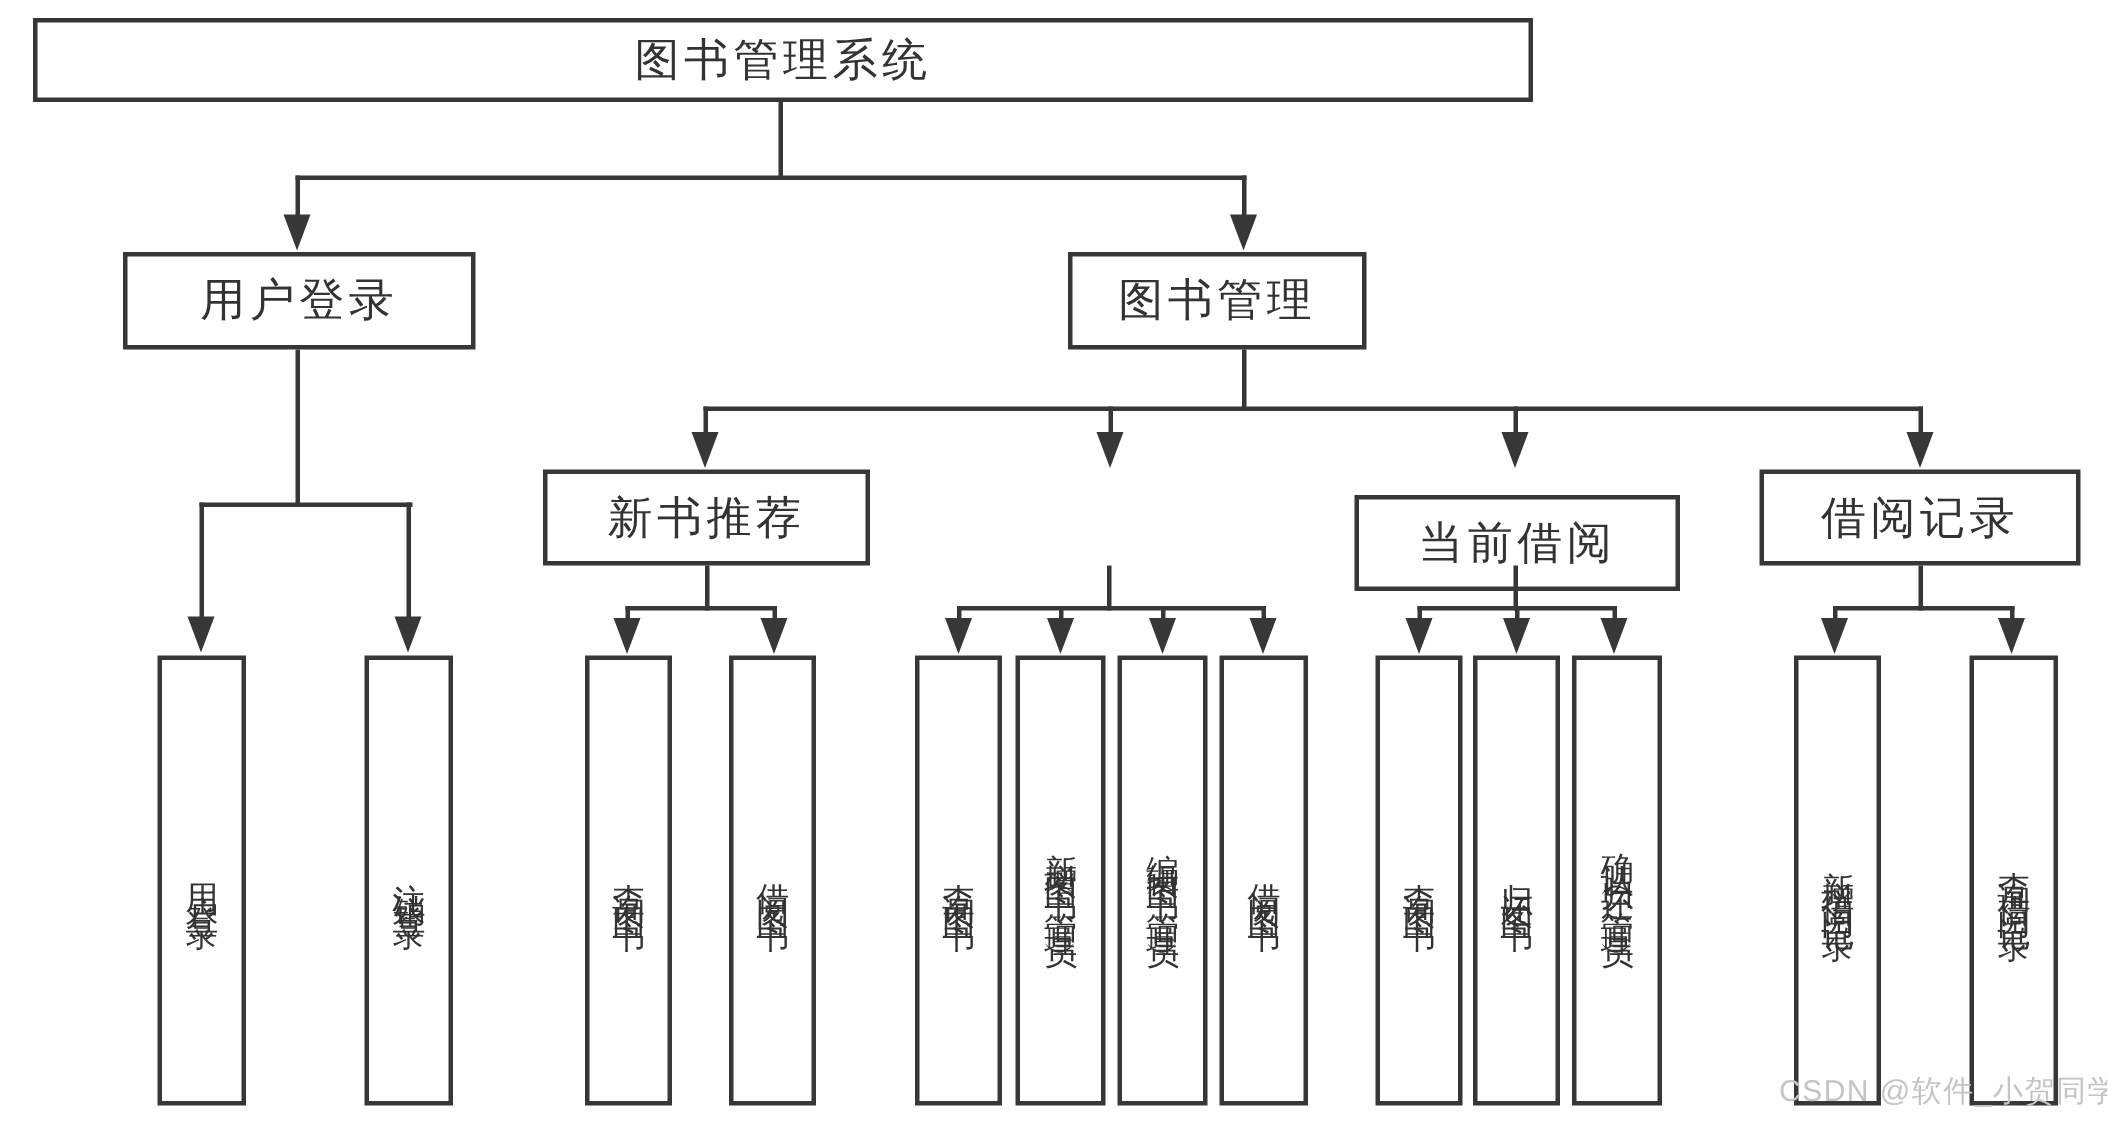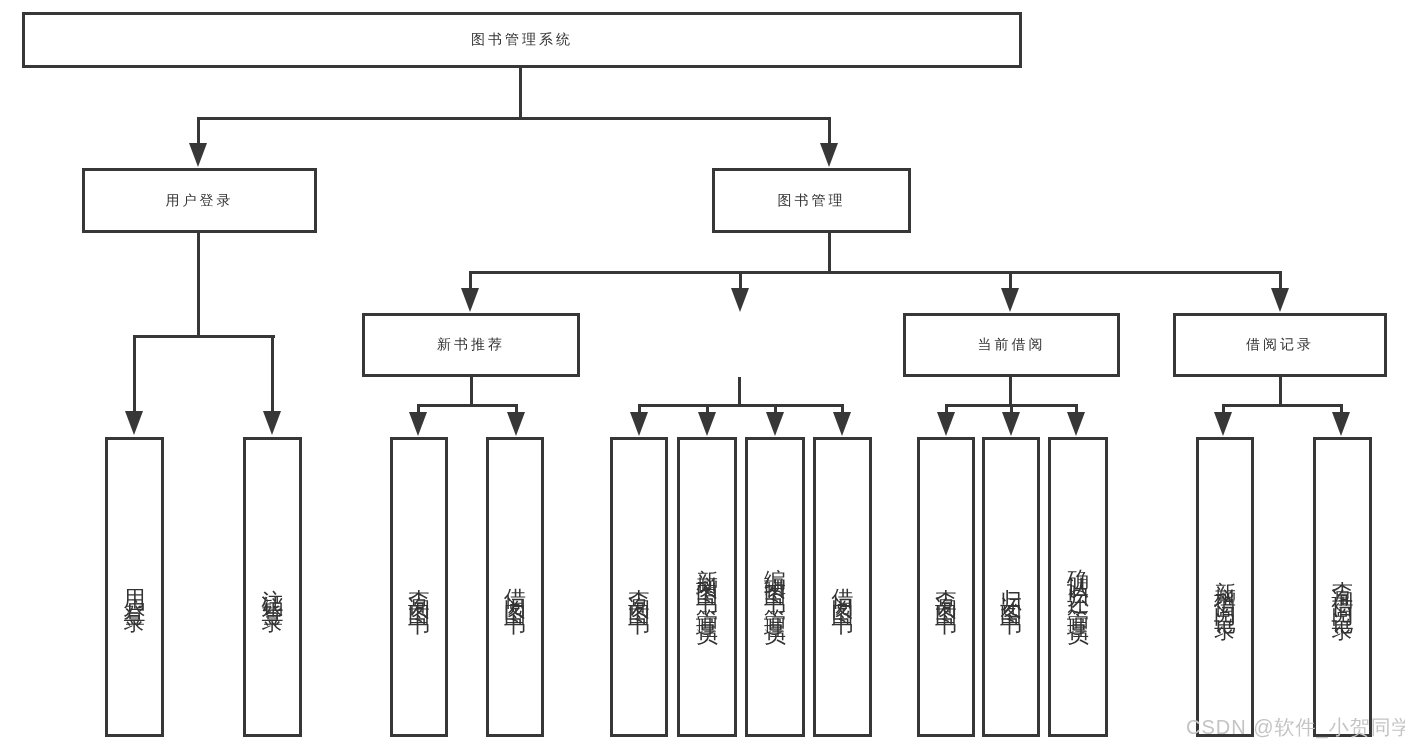--- a/index.html
+++ b/index.html
@@ -3,21 +3,21 @@
 <meta charset="utf-8">
 <style>
   html,body{margin:0;padding:0;background:#ffffff;}
   body{font-family:"Liberation Sans",sans-serif;}
   #canvas{position:relative;width:1405px;height:747px;background:#ffffff;overflow:hidden;}
   .hbox,.vbox{
     position:absolute;box-sizing:border-box;
     border:3px solid #373737;background:#ffffff;
     display:flex;align-items:center;justify-content:center;
   }
-  .hbox .lbl{font-size:14px;letter-spacing:3px;color:#333333;white-space:nowrap;text-align:center;}
+  .hbox .lbl{font-size:30px;letter-spacing:3px;color:#333333;white-space:nowrap;text-align:center;}
   .vbox .vlbl{
     writing-mode:vertical-lr;text-orientation:mixed;
     font-size:22px;letter-spacing:8px;line-height:1.1;color:#333333;white-space:nowrap;
   }
   .vl{position:absolute;width:3px;background:#373737;}
   .hl{position:absolute;height:3px;background:#373737;}
   .arrow{position:absolute;width:0;height:0;
     border-left:9px solid transparent;border-right:9px solid transparent;
     border-top:24px solid #373737;}
   #watermark{position:absolute;left:1186px;top:714px;font-size:20px;
@@ -60,21 +60,21 @@
   <div class="vl" style="left:739px;top:271px;height:20px"></div>
   <div class="arrow" style="left:731px;top:288px"></div>
   <div class="vl" style="left:1009px;top:271px;height:20px"></div>
   <div class="arrow" style="left:1001px;top:288px"></div>
   <div class="vl" style="left:1279px;top:271px;height:20px"></div>
   <div class="arrow" style="left:1271px;top:288px"></div>
 
   <div class="hbox" style="left:362px;top:313px;width:218px;height:64px">
     <span class="lbl">新书推荐</span>
   </div>
-  <div class="hbox" style="left:903px;top:313px;width:217px;height:64px">
+  <div class="hbox" style="left:903px;top:330px;width:217px;height:64px">
     <span class="lbl">当前借阅</span>
   </div>
   <div class="hbox" style="left:1173px;top:313px;width:214px;height:64px">
     <span class="lbl">借阅记录</span>
   </div>
 
   <div class="vl" style="left:470px;top:377px;height:30px"></div>
   <div class="hl" style="left:417px;top:404px;width:101px"></div>
   <div class="vl" style="left:417px;top:404px;height:10px"></div>
   <div class="arrow" style="left:409px;top:412px"></div>

